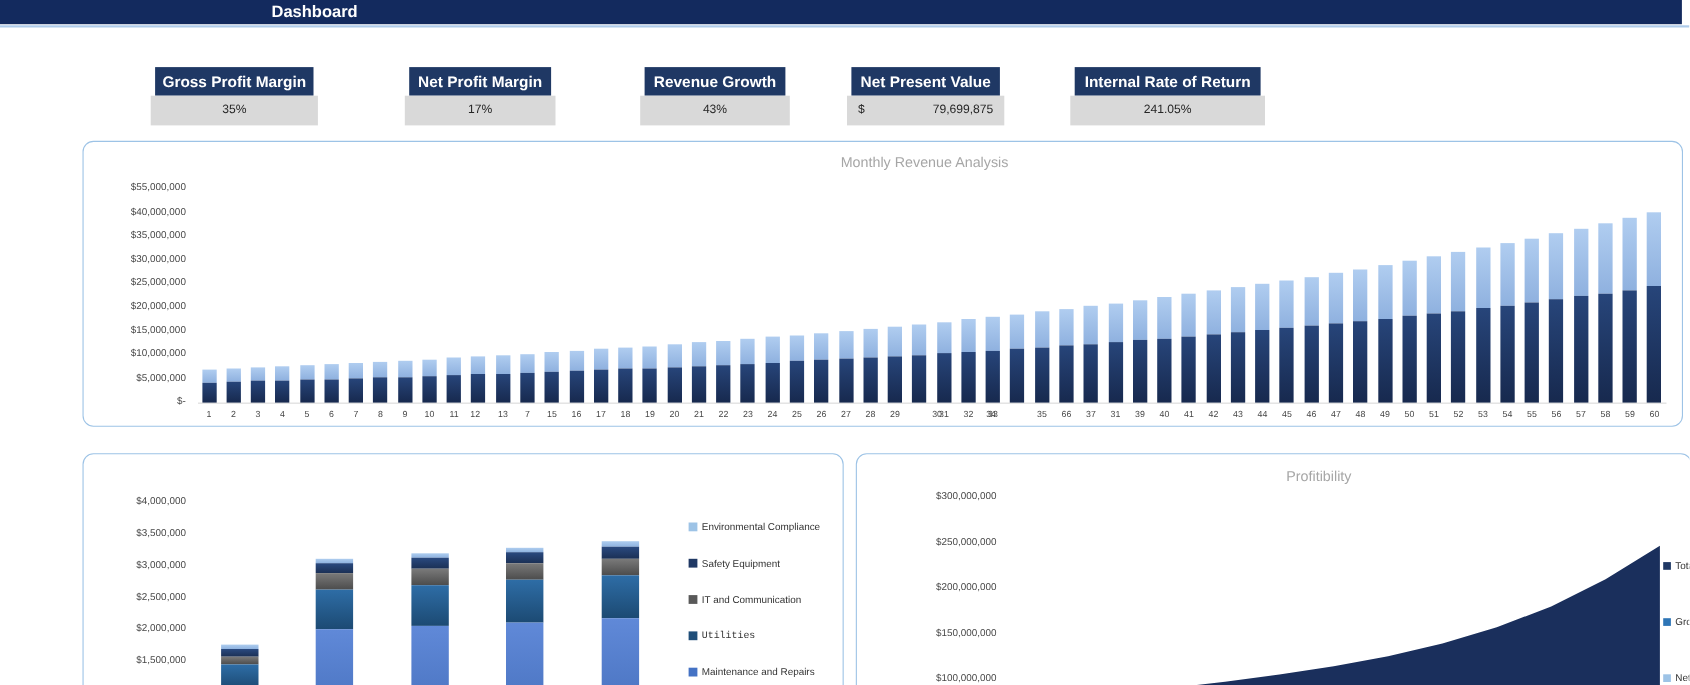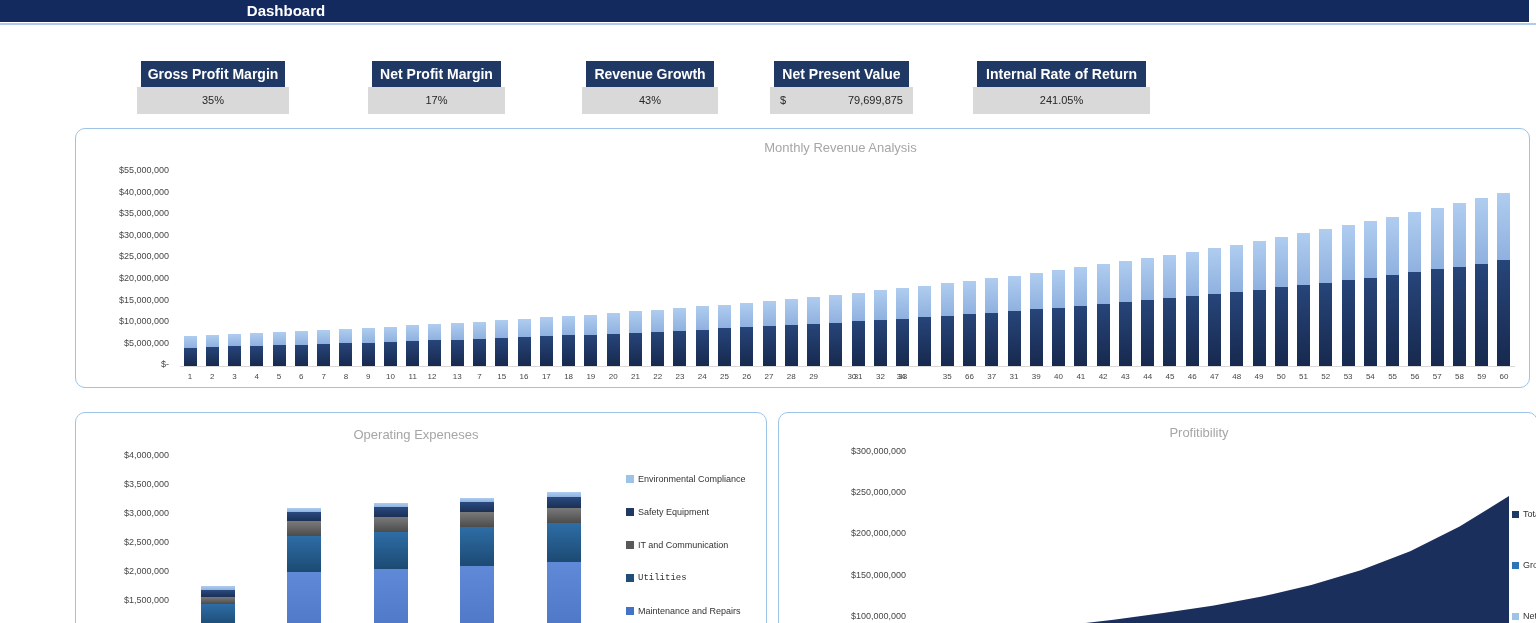--- a/index.html
+++ b/index.html
@@ -388,21 +388,20 @@
         <div class="xlab" style="left: 1394.72px; top: 243px;">59</div>
         <div class="rbar" style="left: 1421.49px; top: 64.0704px; width: 13px; height: 172.93px;">
           <div class="lt" style="height: 67.4352px;"></div>
           <div class="dk" style="height: 105.494px;"></div>
         </div>
         <div class="xlab" style="left: 1416.99px; top: 243px;">60</div>
       </div>
   </div>
 
   <div class="abs chartbox" id="opex-box">
-    <div class="abs chart-title" id="opex-title">Operating Expeneses</div>
     <div class="abs" id="opex-plot" style="left:0;top:0;right:0;bottom:0;">
         <div class="ylab" style="top: 37px;">$4,000,000</div>
         <div class="ylab" style="top: 66px;">$3,500,000</div>
         <div class="ylab" style="top: 95px;">$3,000,000</div>
         <div class="ylab" style="top: 124px;">$2,500,000</div>
         <div class="ylab" style="top: 153px;">$2,000,000</div>
         <div class="ylab" style="top: 182px;">$1,500,000</div>
         <div class="obar" style="left: 125px; top: 172.5px; width: 34px; height: 101.5px;">
           <div style="height: 4.06px; background: linear-gradient(rgb(174, 205, 239), rgb(143, 179, 224));"></div>
           <div style="height: 7.54px; background: linear-gradient(rgb(42, 74, 128), rgb(27, 48, 85));"></div>

